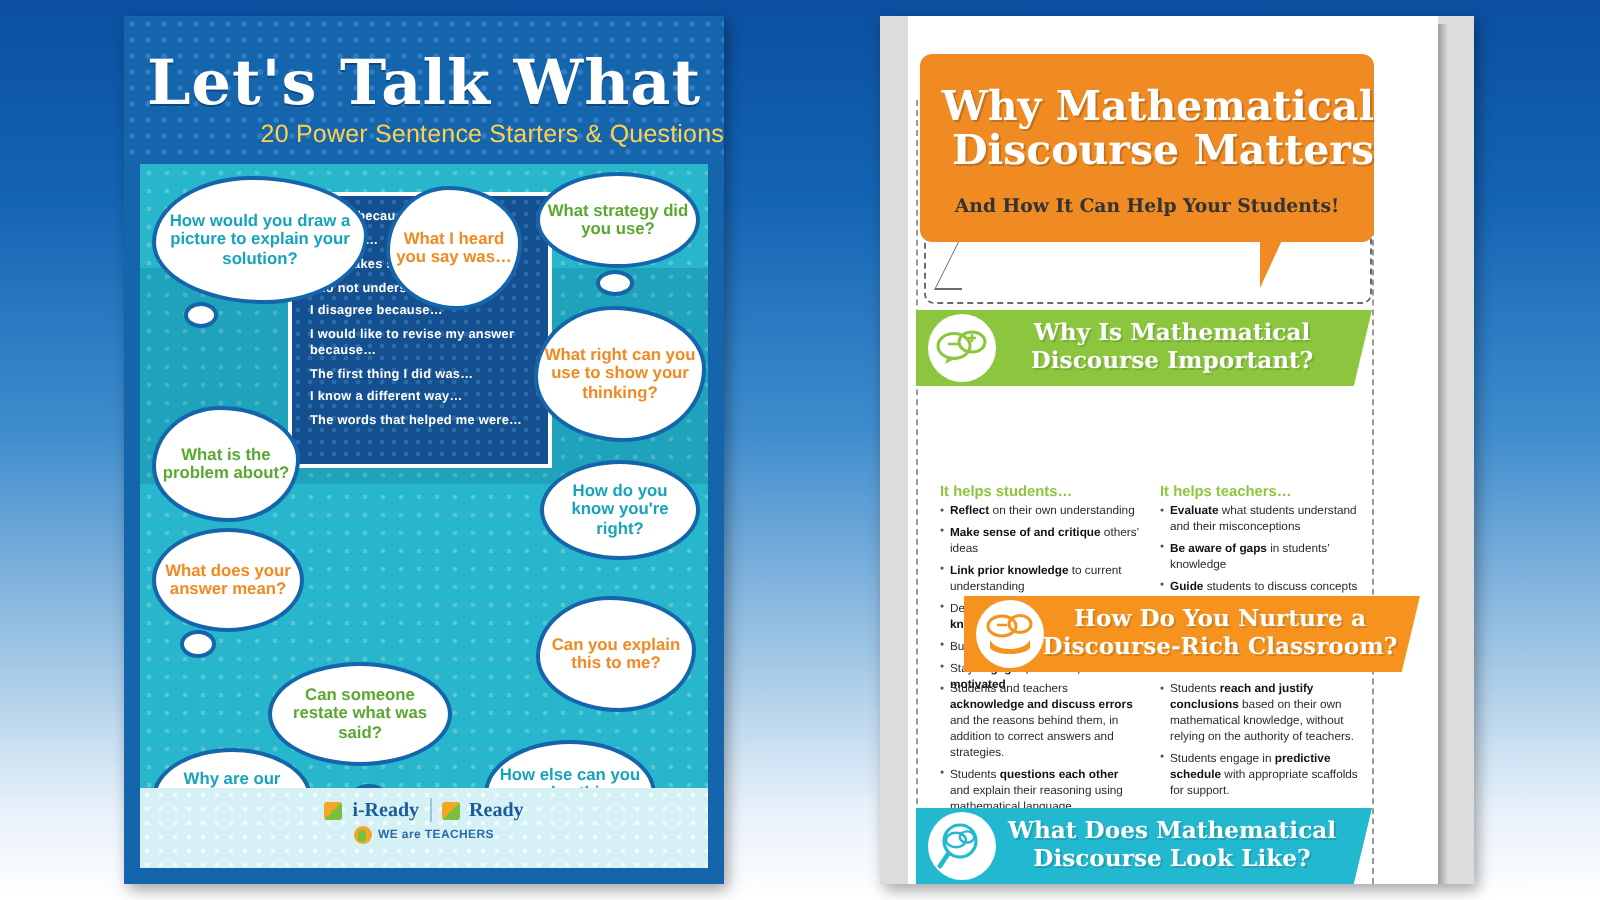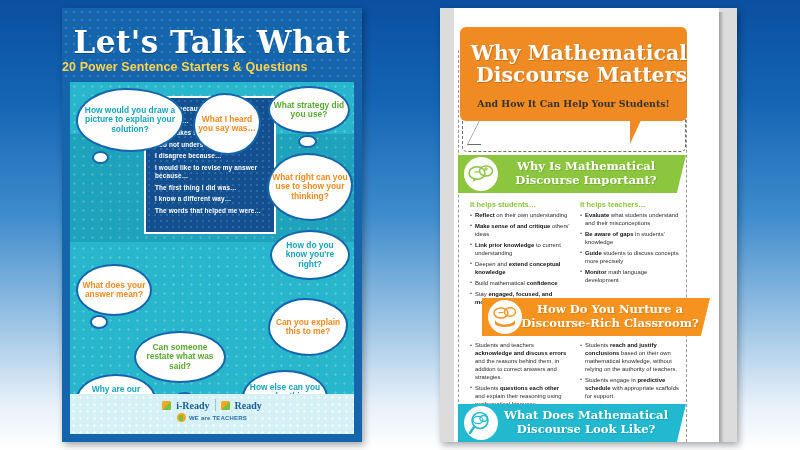--- a/index.html
+++ b/index.html
@@ -20,22 +20,22 @@
     position:absolute;left:0;top:0;width:300px;height:72px;
     background-image:radial-gradient(#2f7cc4 1.4px,transparent 1.5px);
     background-size:8px 8px;
   }
   .pl-title{
     position:absolute;left:0;top:16px;width:300px;text-align:center;
     color:#ffffff;font-family:"DejaVu Serif",serif;font-weight:bold;
     font-size:31px;letter-spacing:.5px;text-shadow:0 1px 0 #0d4a85;
   }
   .pl-sub{
-    position:absolute;left:0;top:52px;width:300px;text-align:left;
-    color:#ffd24d;font-weight:bold;font-size:12.5px;letter-spacing:.1px;
+    position:absolute;left:0;top:52px;width:300px;text-align:right;
+    color:#ffd24d;font-weight:normal;font-size:12.5px;letter-spacing:.1px;
   }
   .pl-panel{
     position:absolute;left:8px;top:74px;width:284px;height:352px;
     background:#27b6cc;overflow:hidden;
     background-image:radial-gradient(rgba(255,255,255,.22) 1.2px,transparent 1.3px);
     background-size:9px 9px;
   }
   .pl-panel:after{
     content:"";position:absolute;left:0;top:52px;width:284px;height:108px;
     background:#1fa2bb;
@@ -144,21 +144,21 @@
   }
   .band-icon{
     position:absolute;left:6px;top:2px;width:34px;height:34px;border-radius:50%;
     background:#ffffff;display:flex;align-items:center;justify-content:center;
   }
   .band-icon svg{display:block;}
 
   .cols{position:absolute;left:30px;width:210px;display:flex;gap:10px;z-index:4;}
   .col{width:100px;}
   .col-head{font-size:7.4px;font-weight:bold;margin:0 0 3px 0;}
-  .col-head.green{color:#8cc63e;}
+  .col-head.green{color:#8cc63e;margin-top:41px;}
   .col ul{margin:0;padding:0;list-style:none;}
   .col li{
     position:relative;padding-left:5px;font-size:5.9px;line-height:1.35;
     color:#2b2b2b;margin-bottom:3px;
   }
   .col li:before{content:"\2022";position:absolute;left:0;top:-.5px;color:#555;}
   .col li b{font-weight:bold;color:#111;}
 
   .pr-shadow{
     position:absolute;left:279px;top:4px;width:5px;height:430px;
@@ -200,20 +200,23 @@
 
   <div class="bub green" style="left: 206px; top: 78px; width: 82px; height: 48px; color: rgb(90, 168, 50);">
     <span class="t">What strategy did you use?</span>
   </div>
   <div class="tail" style="left:236px;top:127px;width:15px;height:9px;"></div>
 
   <div class="bub cloud orange" style="left: 205px; top: 145px; width: 86px; height: 68px; color: rgb(240, 138, 34);">
     <span class="t">What right can you use to show your thinking?</span>
   </div>
 
+  <div class="bub cloud green" style="left: 14px; top: 195px; width: 74px; height: 58px; color: rgb(90, 168, 50);">
+    <span class="t">What is the problem about?</span>
+  </div>
 
   <div class="bub teal" style="left: 208px; top: 222px; width: 80px; height: 50px; color: rgb(22, 164, 187);">
     <span class="t">How do you know you're right?</span>
   </div>
 
   <div class="bub orange" style="left: 14px; top: 256px; width: 76px; height: 52px; color: rgb(240, 138, 34);">
     <span class="t">What does your answer mean?</span>
   </div>
   <div class="tail" style="left:28px;top:307px;width:14px;height:10px;"></div>
 

